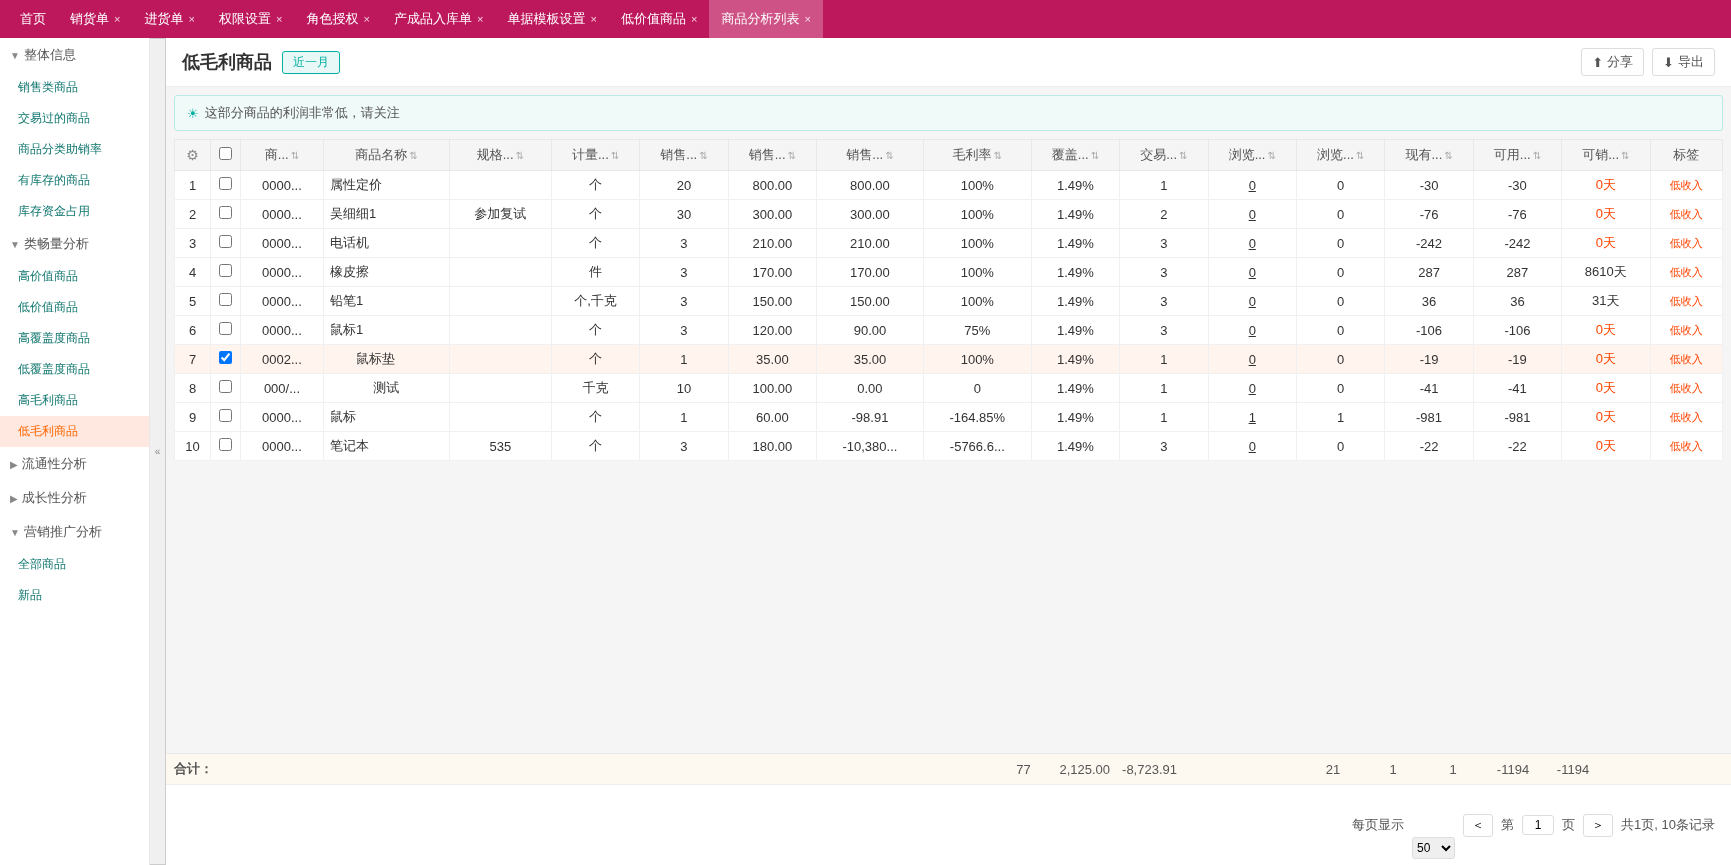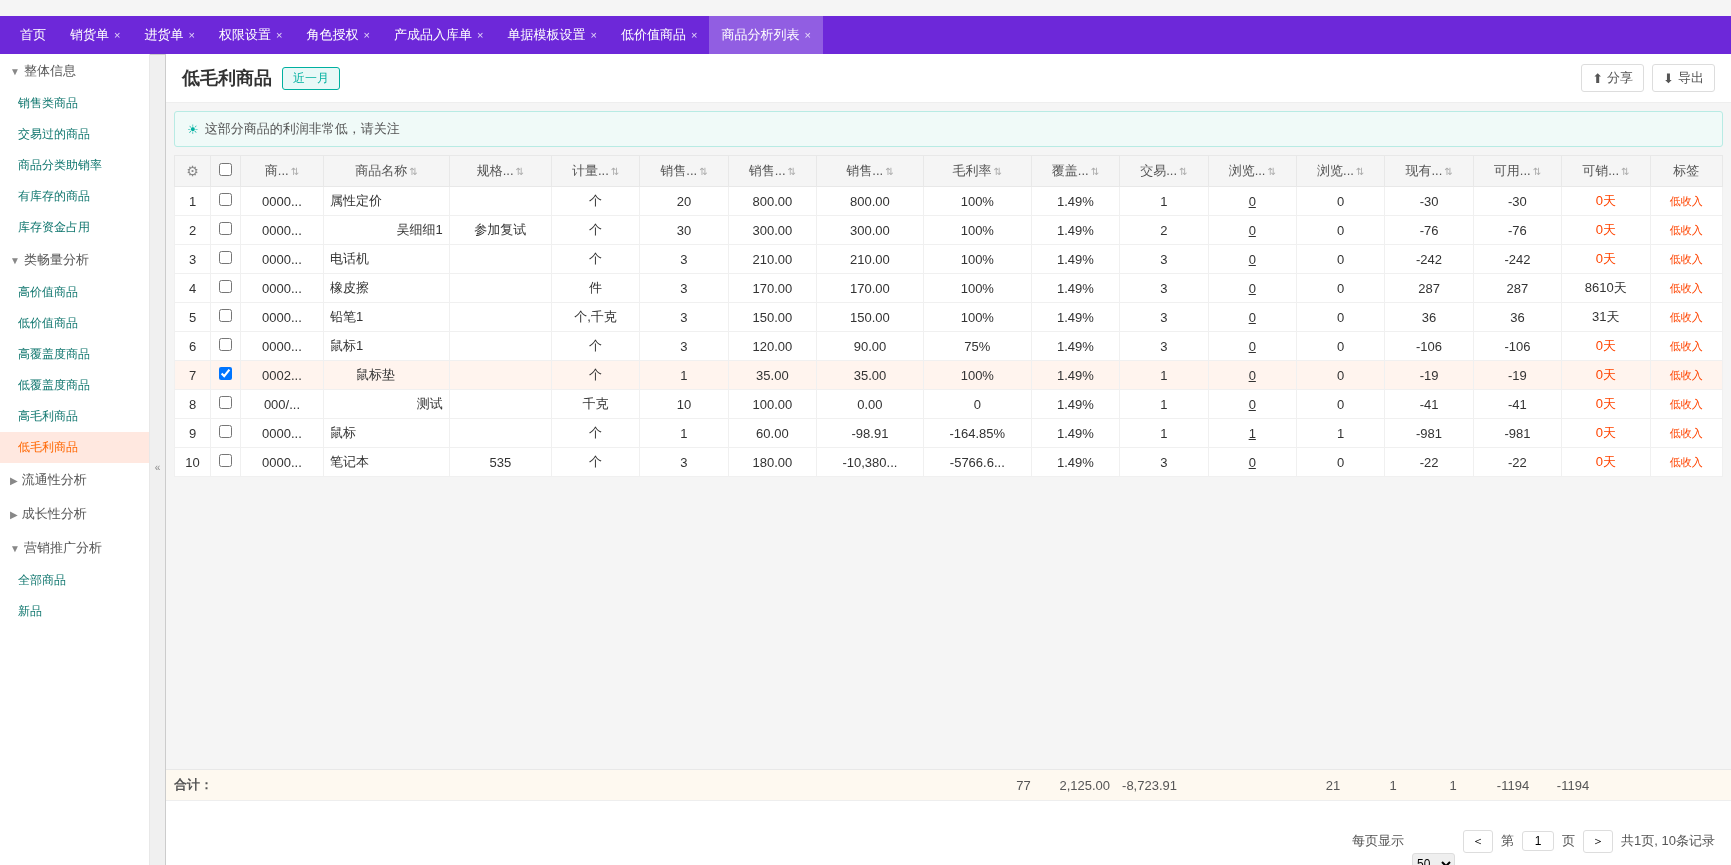--- a/index.html
+++ b/index.html
@@ -1,26 +1,25 @@
 <!DOCTYPE html>
 <html><head>
   <meta charset="utf-8">
   <style>
     * { box-sizing: border-box; margin: 0; padding: 0; font-family: 'Microsoft YaHei', '微软雅黑', sans-serif; font-size: 13px; }
     body { background: #f5f5f5; overflow: hidden; }
 
     
     .top-nav {
-      background: #6d28d9;
+      background: #be185d;
       display: flex;
       align-items: center;
       height: 38px;
       padding: 0 8px;
       color: white;
-      margin-top: 16px;
     }
     .nav-item {
       padding: 0 12px;
       height: 38px;
       line-height: 38px;
       cursor: pointer;
       color: white;
       white-space: nowrap;
       font-size: 13px;
     }
@@ -403,21 +402,21 @@
       <td>0</td>
       <td>-30</td>
       <td>-30</td>
       <td class="red-text" style="color:#ff4400">0天</td>
       <td class="tag-low-income">低收入</td>
     </tr>
             <tr>
       <td>2</td>
       <td class="checkbox-cell"><input type="checkbox" style=""></td>
       <td>0000...</td>
-      <td style="text-align:right;">吴细细1</td>
+      <td style="text-align:left;">吴细细1</td>
       <td>参加复试</td>
       <td>个</td>
       <td>30</td>
       <td>300.00</td>
       <td>300.00</td>
       <td>100%</td>
       <td>1.49%</td>
       <td>2</td>
       <td><span class="underline-0">0</span></td>
       <td>0</td>
@@ -523,21 +522,21 @@
       <td>0</td>
       <td>-19</td>
       <td>-19</td>
       <td class="red-text" style="color:#ff4400">0天</td>
       <td class="tag-low-income">低收入</td>
     </tr>
             <tr>
       <td>8</td>
       <td class="checkbox-cell"><input type="checkbox" style=""></td>
       <td>000/...</td>
-      <td style="text-align:right;">测试</td>
+      <td style="text-align:center;">测试</td>
       <td></td>
       <td>千克</td>
       <td>10</td>
       <td>100.00</td>
       <td>0.00</td>
       <td>0</td>
       <td>1.49%</td>
       <td>1</td>
       <td><span class="underline-0">0</span></td>
       <td>0</td>

